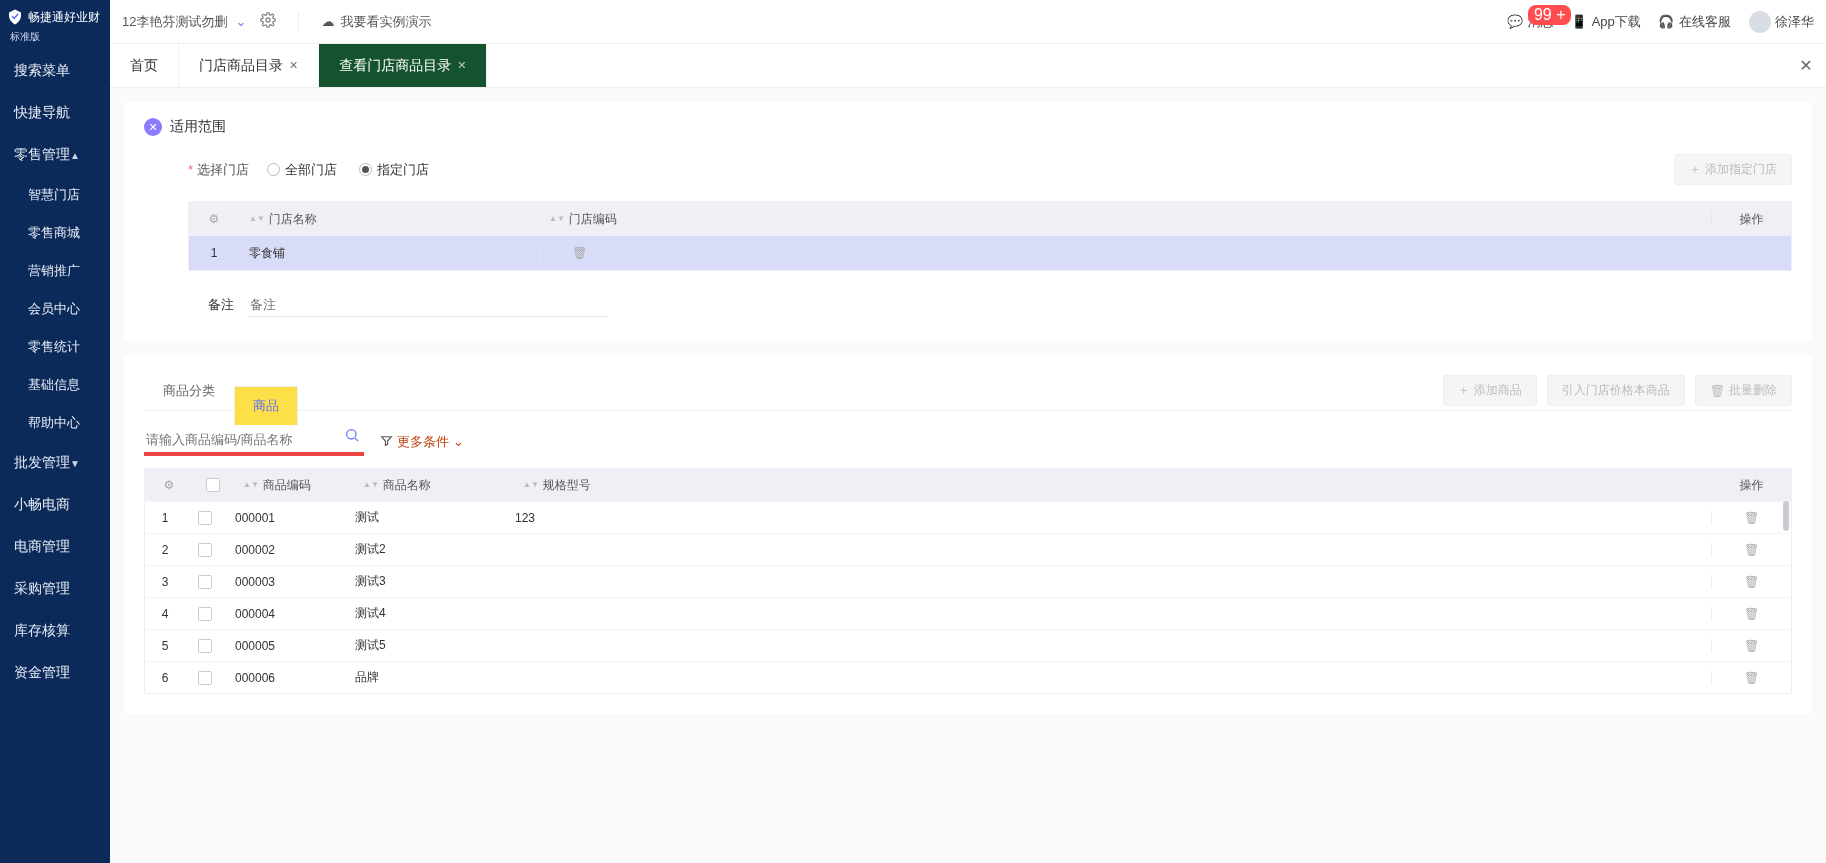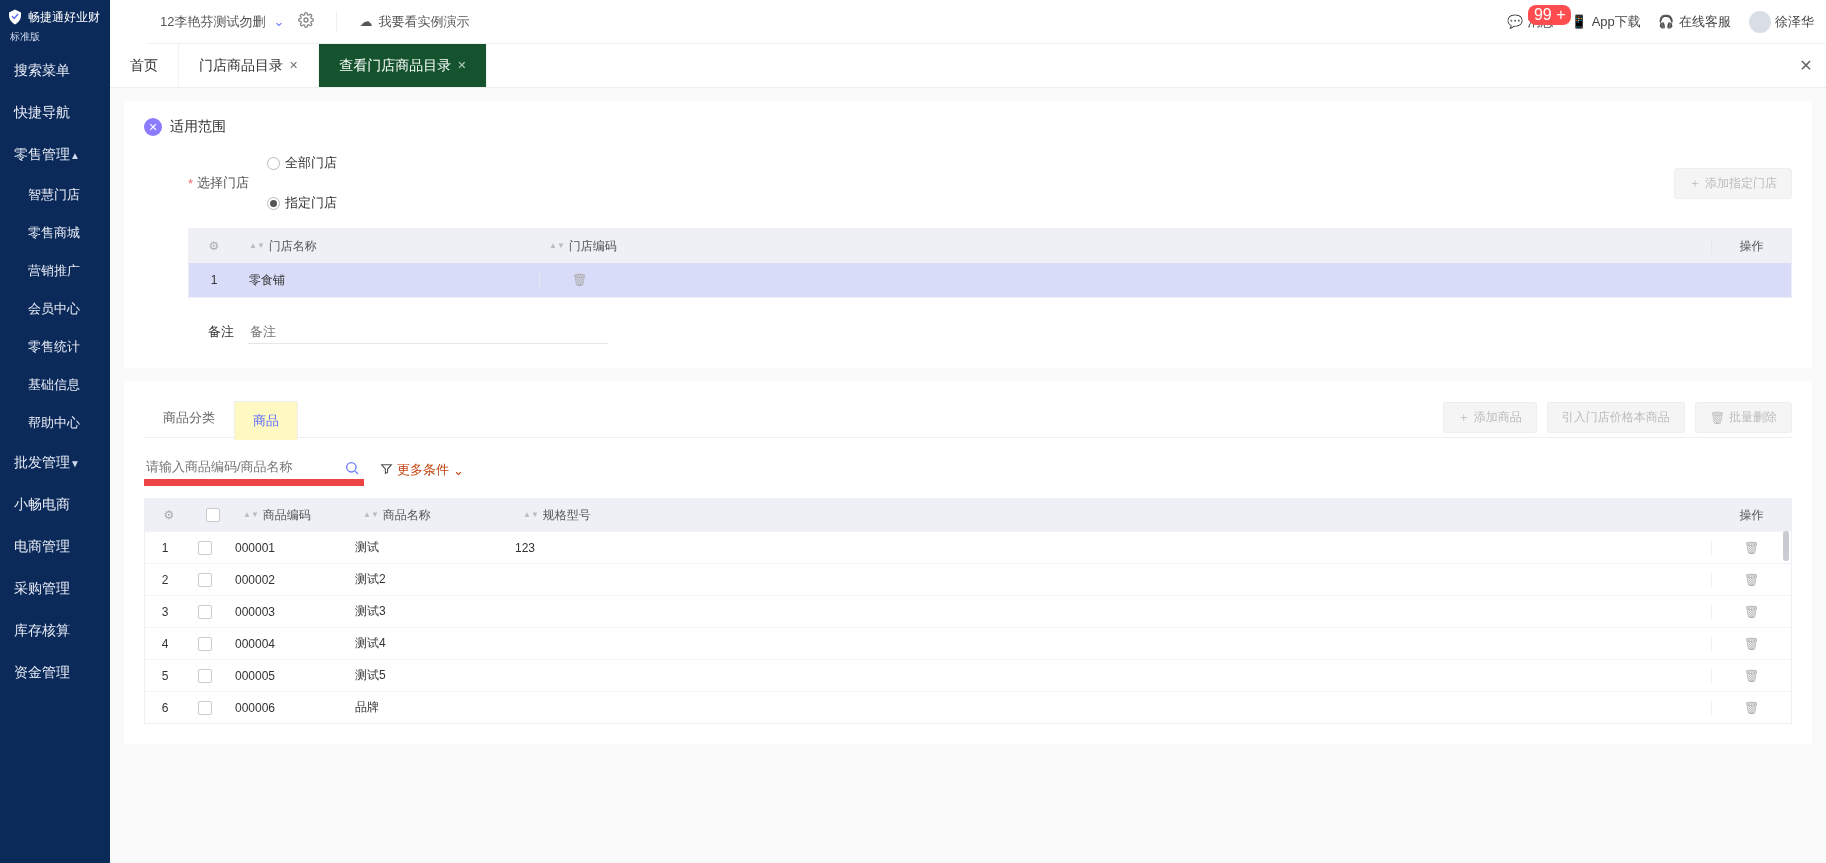--- a/index.html
+++ b/index.html
@@ -12,21 +12,21 @@
 .logo-icon { width: 18px; height: 18px; }
 .logo-text { font-size: 12px; color: #fff; }
 .version-badge { font-size: 10px; color: #cfd8ec; padding-left: 10px; margin-bottom: 6px; }
 .side-menu { flex: 1; overflow: auto; }
 .side-link { display: flex; align-items: center; justify-content: flex-start; padding: 12px 14px; color: #e8ecf5; cursor: pointer; font-size: 14px; }
 .side-sub { padding: 10px 14px 10px 28px; font-size: 13px; color: #e8ecf5; cursor: pointer; }
 .chevron { font-size: 10px; color: #cfd8ec; }
 
 
 .main { flex: 1; display: flex; flex-direction: column; }
-.topbar { height: 44px; display: flex; align-items: center; padding: 0 12px; border-bottom: 1px solid #f0f0f0; gap: 14px; margin-left: 38px; }
+.topbar { height: 44px; display: flex; align-items: center; padding: 0 12px; border-bottom: 1px solid #f0f0f0; gap: 14px; }
 .entity-select { display: flex; align-items: center; gap: 8px; color: #555; cursor: pointer; }
 .entity-name { font-size: 13px; }
 .top-icon { color: #888; cursor: pointer; }
 .divider-v { width: 1px; height: 20px; background: #eee; margin: 0 8px; }
 .demo-btn { display: flex; align-items: center; gap: 6px; color: #555; cursor: pointer; }
 .top-right { margin-left: auto; display: flex; align-items: center; gap: 18px; }
 .top-right-item { display: flex; align-items: center; gap: 4px; color: #444; cursor: pointer; position: relative; }
 .badge { position: absolute; top: -8px; right: -18px; background: #ff4d4f; color: #fff; font-size: 16px; padding: 1px 6px; border-radius: 8px; }
 .avatar { width: 22px; height: 22px; border-radius: 50%; background: #d9dde5; display: inline-block; }
 
@@ -39,21 +39,21 @@
 
 
 .content { flex: 1; overflow: auto; background: #fafafa; padding: 0 0 20px 0; }
 .panel { background: #fff; margin: 14px 14px 0 14px; padding: 16px 20px 20px 20px; }
 .section-title { display: flex; align-items: center; gap: 8px; font-size: 14px; color: #333; margin-bottom: 18px; }
 .badge-icon { width: 18px; height: 18px; border-radius: 50%; background: #8b7cff; display: flex; align-items: center; justify-content: center; color: #fff; font-size: 11px; }
 
 .form-row { display: flex; align-items: center; gap: 18px; margin: 0 0 16px 44px; }
 .form-label { display: flex; align-items: center; gap: 4px; font-size: 13px; color: #555; }
 .req { color: #f56c6c; }
-.radio-group { display: flex; gap: 22px; flex-direction: column; }
+.radio-group { display: flex; gap: 22px; }
 .radio { display: flex; align-items: center; gap: 5px; cursor: pointer; }
 .radio-dot { width: 13px; height: 13px; border: 1px solid #bbb; border-radius: 50%; display: inline-block; position: relative; }
 .radio.checked .radio-dot::after { content: ''; position: absolute; inset: 2px; background: #555; border-radius: 50%; }
 .btn { display: inline-flex; align-items: center; gap: 4px; padding: 6px 14px; border: 1px solid #d9d9d9; background: #fff; border-radius: 3px; cursor: pointer; font-size: 12px; color: #555; }
 .btn[aria-disabled="true"] { background: #f5f5f5; color: #bbb; cursor: not-allowed; border-color: #eee; }
 .btn-right { margin-left: auto; }
 
 
 .data-table { width: calc(100% - 44px); margin-left: 44px; border: 1px solid #eef0f5; }
 .tbl-head-row, .tbl-row { display: flex; align-items: center; }
@@ -67,25 +67,25 @@
 .col-actions { width: 80px; justify-content: center; border-left: 1px solid #e6e8f0; }
 .sort-arrows { display: inline-flex; flex-direction: column; line-height: 6px; font-size: 8px; color: #bbb; }
 .gear-icon, .trash-icon { color: #aaa; cursor: pointer; }
 
 .remark-row { display: flex; align-items: center; gap: 14px; margin: 22px 0 4px 64px; }
 .remark-input { width: 360px; border: none; border-bottom: 1px solid #e4e6ed; padding: 4px 2px; font-size: 13px; outline: none; }
 
 
 .tabs-mini { display: flex; align-items: center; gap: 0; border-bottom: 1px solid #eee; }
 .mini-tab { padding: 10px 18px; font-size: 13px; color: #666; cursor: pointer; border: 1px solid transparent; border-bottom: none; }
-.mini-tab.active { color: #5b6cff; border-color: #eee; background: #fef9c3; position: relative; top: 3px; font-family: Liberation Serif, serif; }
+.mini-tab.active { color: #5b6cff; border-color: #eee; background: #fde047; position: relative; top: 15px; font-family: Liberation Serif, serif; }
 .section-actions { margin-left: auto; display: flex; gap: 10px; }
 
 .search-row { display: flex; align-items: center; gap: 16px; margin: 16px 0 12px 0; }
-.search-box { display: flex; align-items: flex-end; border-bottom: 7px solid #ef4444; width: 220px; }
+.search-box { display: flex; align-items: flex-start; border-bottom: 4px solid #ef4444; width: 220px; }
 .search-input { flex: 1; border: none; outline: none; padding: 5px 2px; font-size: 13px; }
 .search-icon { color: #6c7cff; padding: 0 4px; cursor: pointer; }
 .filter-link { display: flex; align-items: center; gap: 4px; color: #c2410c; cursor: pointer; font-size: 13px; }
 
 .prod-table { border: 1px solid #eef0f5; position: relative; }
 .prod-head, .prod-row { display: flex; align-items: center; height: 32px; }
 .prod-head { background: #eef0f6; color: #555; position: sticky; top: 0; }
 .prod-row { border-top: 1px solid #f3f4f8; }
 .p-col { padding: 0 10px; font-size: 12px; display: flex; align-items: center; gap: 4px; }
 .p-gear { width: 48px; justify-content: center; }

